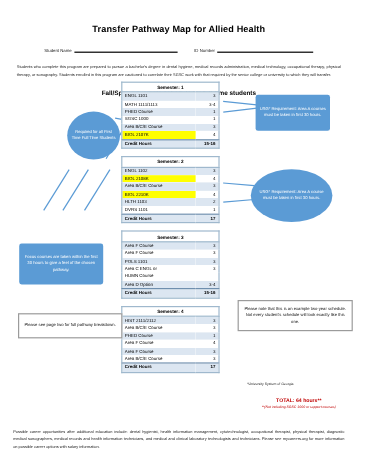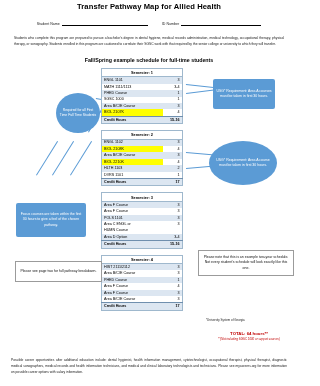--- a/index.html
+++ b/index.html
@@ -12,21 +12,21 @@
     overflow:hidden;
   }
   .page{position:relative;width:298px;height:386px;}
 
   
   .title{
     text-align:center;
     font-size:7.6px;
     font-weight:bold;
     letter-spacing:.1px;
-    padding-top:2px;
+    padding-top:20px;
   }
   .namerow{
     display:flex;
     justify-content:center;
     gap:14px;
     margin-top:9px;
     font-size:3.6px;
     color:#222;
   }
   .namerow .fld{display:flex;align-items:flex-end;gap:2px;}

